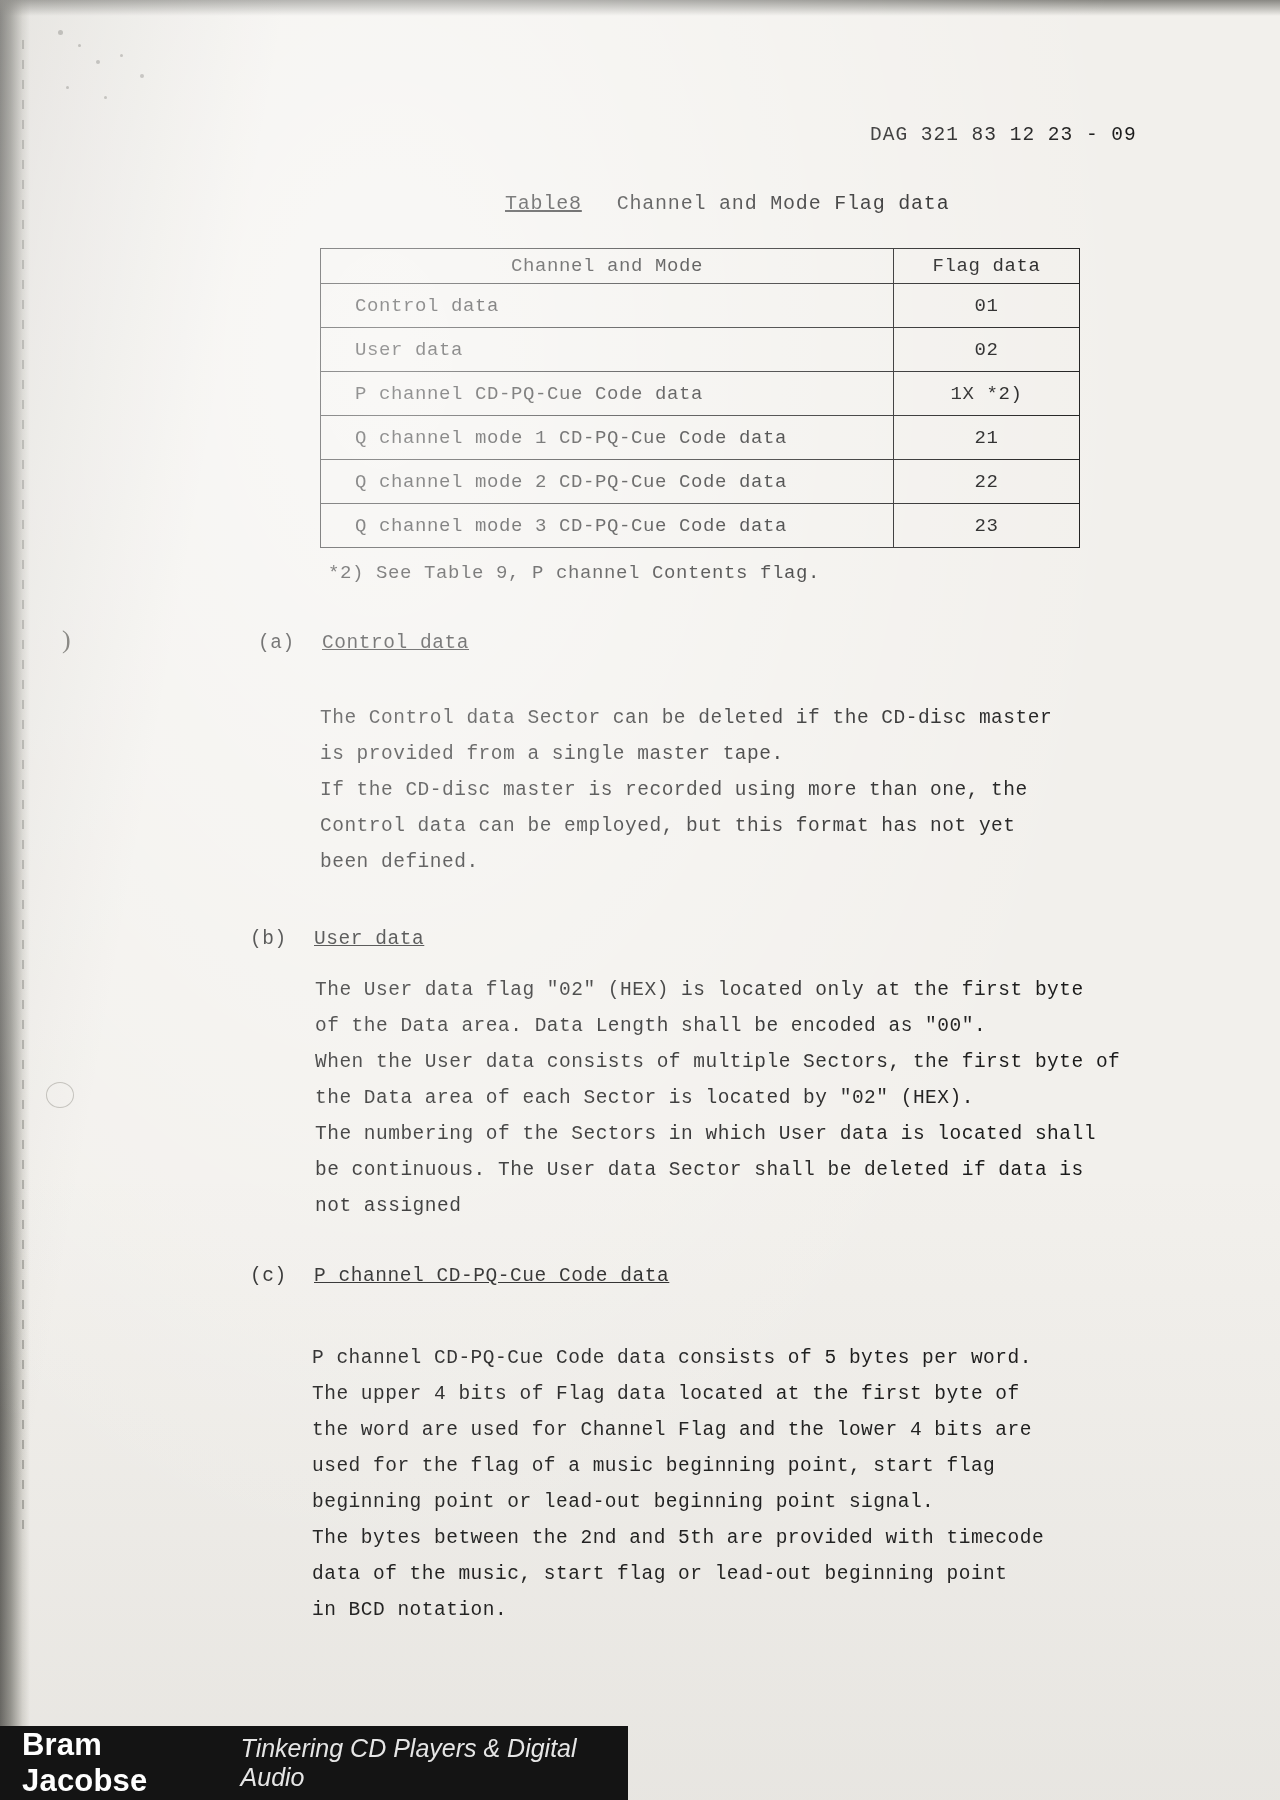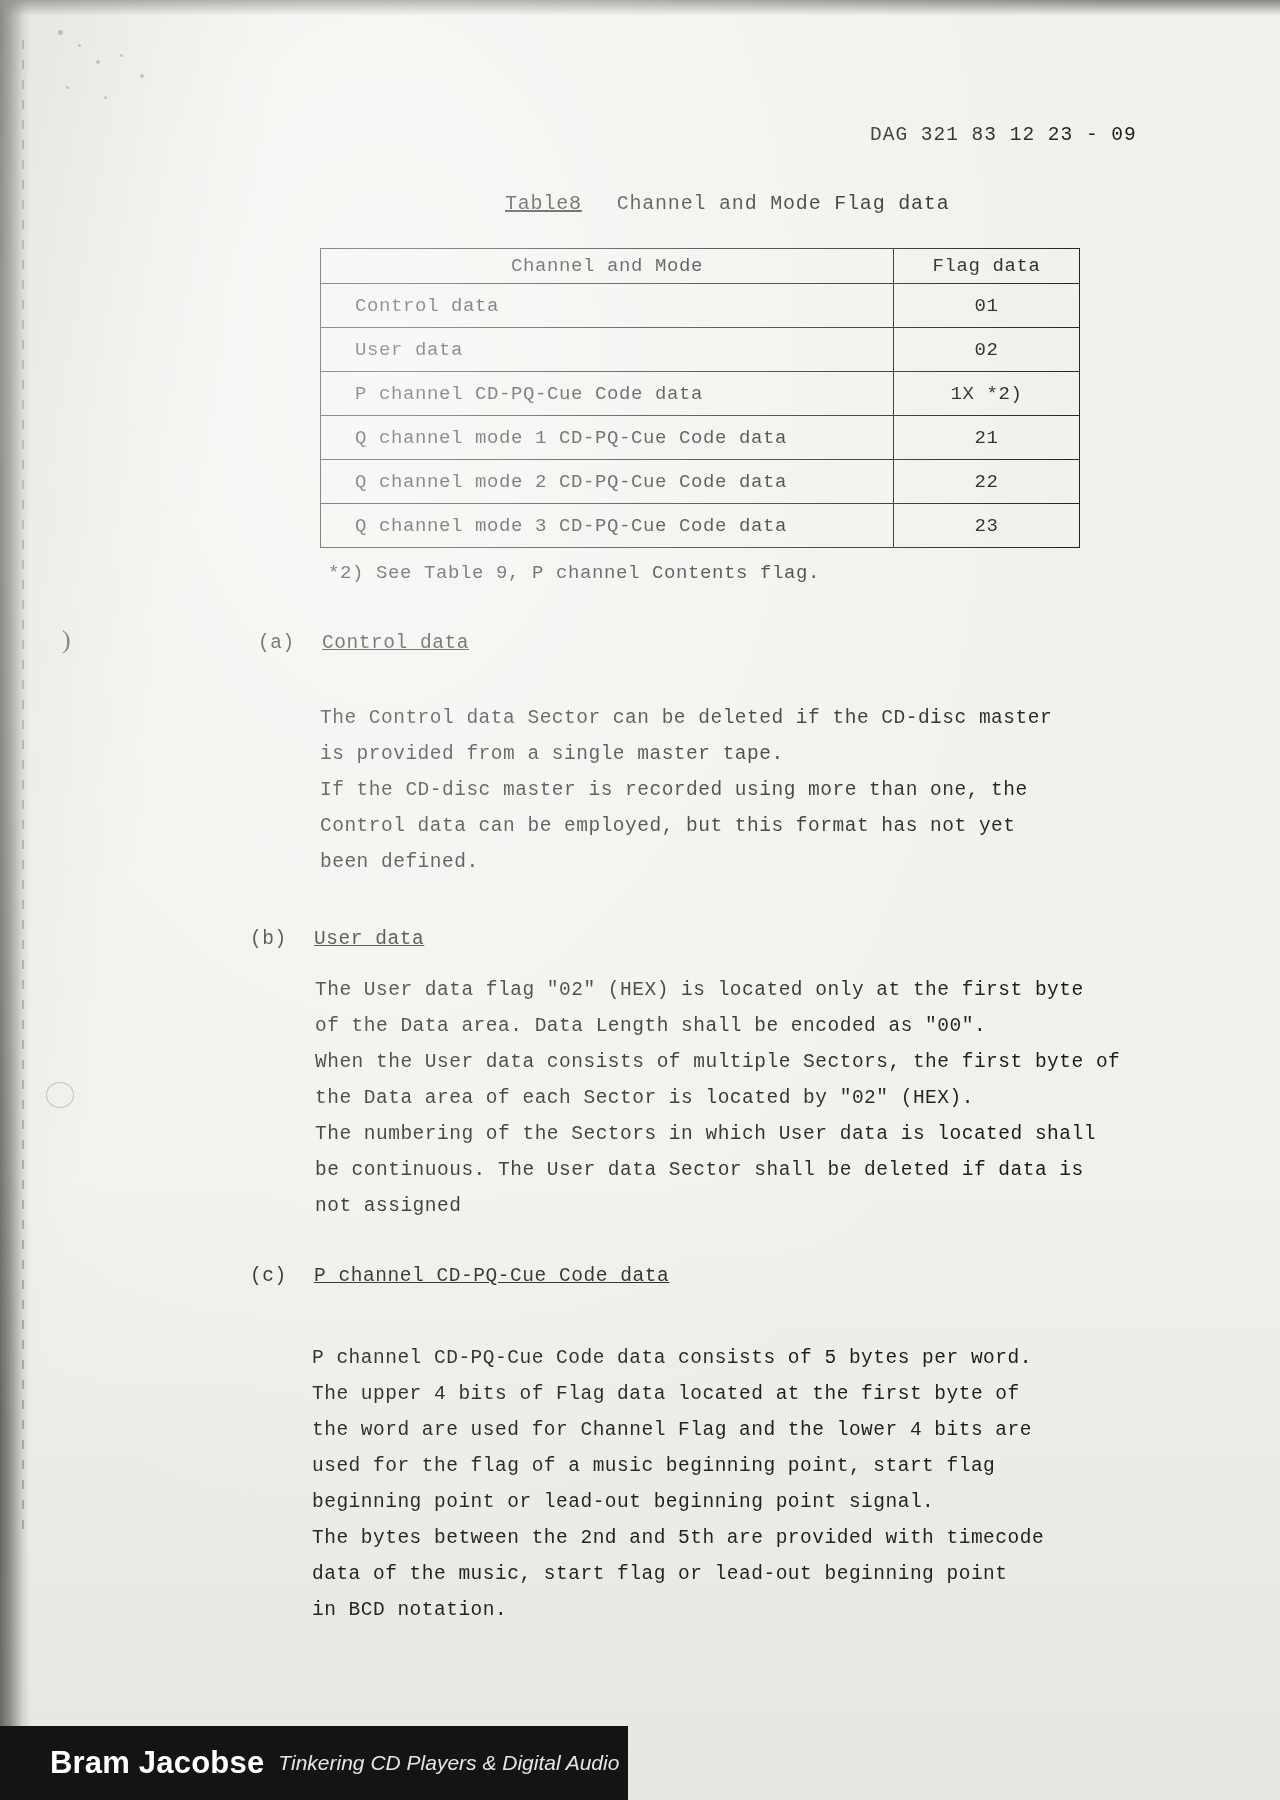--- a/index.html
+++ b/index.html
@@ -164,26 +164,25 @@
     align-items: center;
     padding-left: 22px;
     box-sizing: border-box;
   }
   .banner .brand {
     font-family: "Liberation Sans", sans-serif;
     font-weight: bold;
     font-size: 31px;
     color: #ffffff;
     letter-spacing: .2px;
-    margin-left: 28px;
   }
   .banner .tagline {
     font-family: "Liberation Sans", sans-serif;
     font-style: italic;
-    font-size: 21px;
+    font-size: 25px;
     color: #e6e6e6;
     margin-left: 14px;
   }
 </style>
 </head>
 <body>
 
 <div class="page">
 
   <div class="edge-left"></div>

